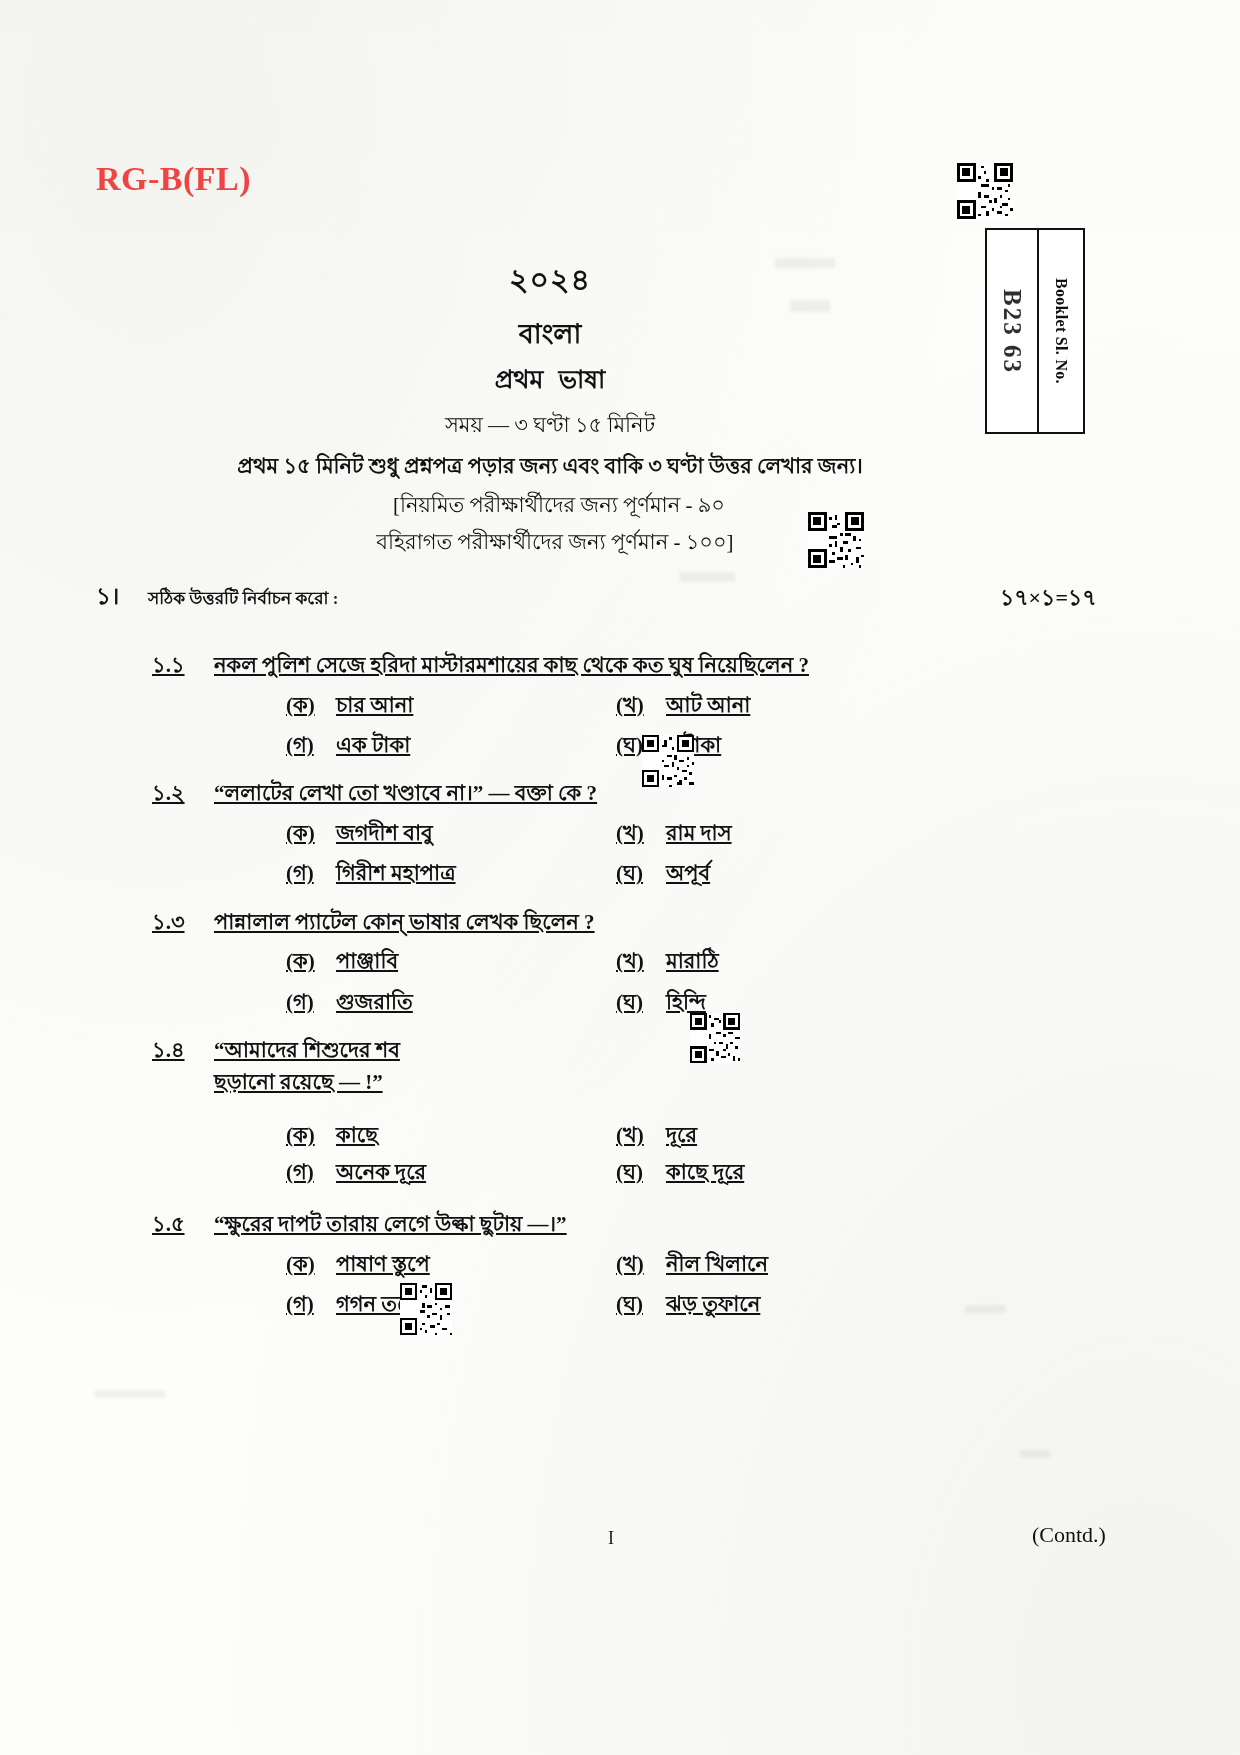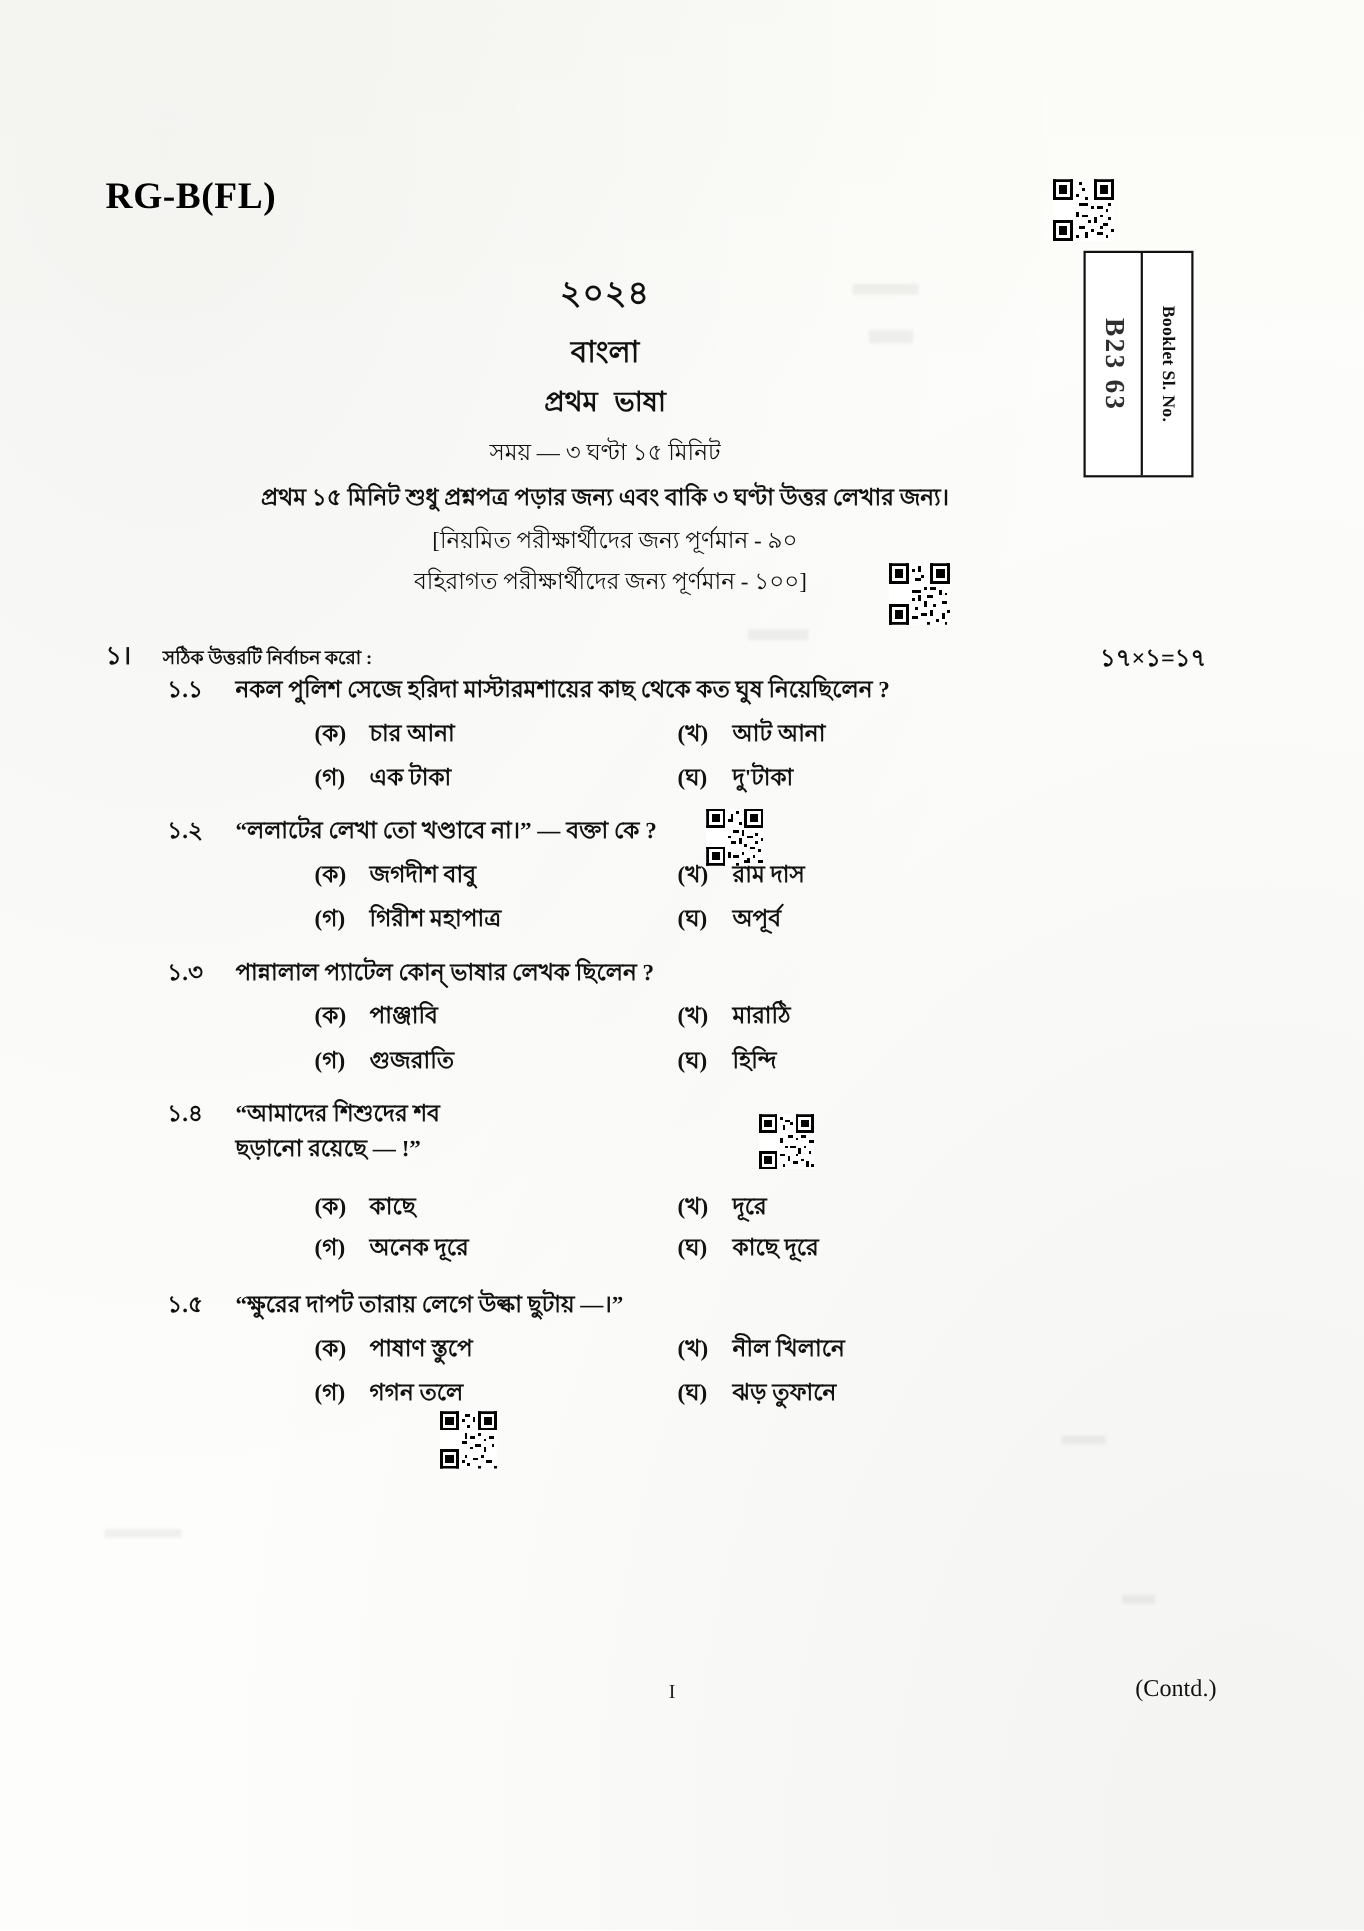--- a/index.html
+++ b/index.html
@@ -34,27 +34,27 @@
 
   
   .paper-code {
     position: absolute;
     left: 96px;
     top: 160px;
     font-family: "Liberation Serif", "DejaVu Serif", serif;
     font-weight: bold;
     font-size: 34px;
     letter-spacing: 0.5px;
-    color: #000000;
+    color: #ef4444;
   }
 
   .title-block {
     position: absolute;
     left: 200px;
-    top: 242px;
+    top: 256px;
     width: 700px;
     text-align: center;
   }
   .t-year {
     font-size: 30px;
     font-weight: bold;
     letter-spacing: 1px;
     margin-bottom: 6px;
   }
   .t-subject {
@@ -157,22 +157,23 @@
     left: 1000px;
     top: 580px;
     font-size: 22px;
     font-weight: bold;
   }
 
   
   .qlist {
     position: absolute;
     left: 96px;
-    top: 612px;
+    top: 650px;
     width: 1000px;
+    text-decoration: underline;
   }
   .qitem {
     margin-bottom: 18px;
   }
   .qstem {
     display: flex;
     align-items: flex-start;
     font-size: 21px;
     font-weight: bold;
     line-height: 1.5;

